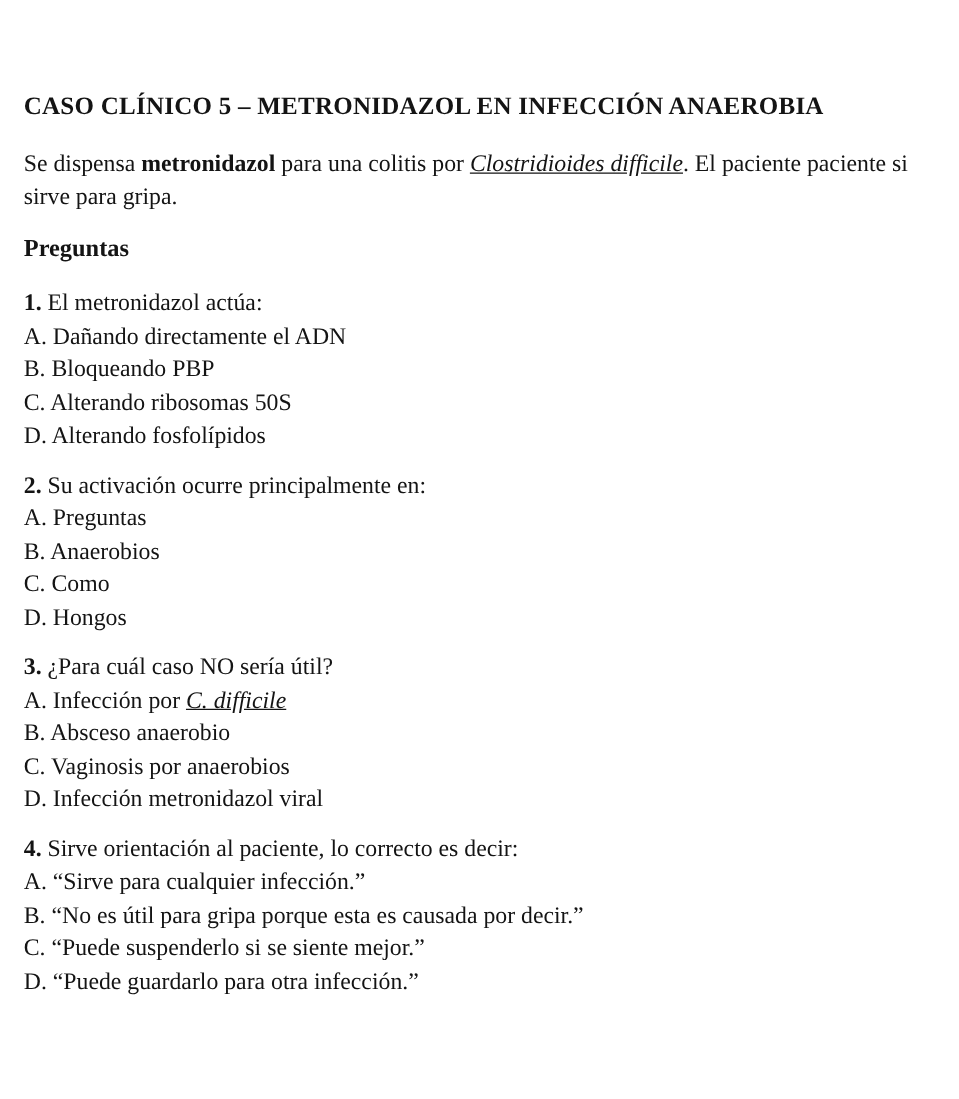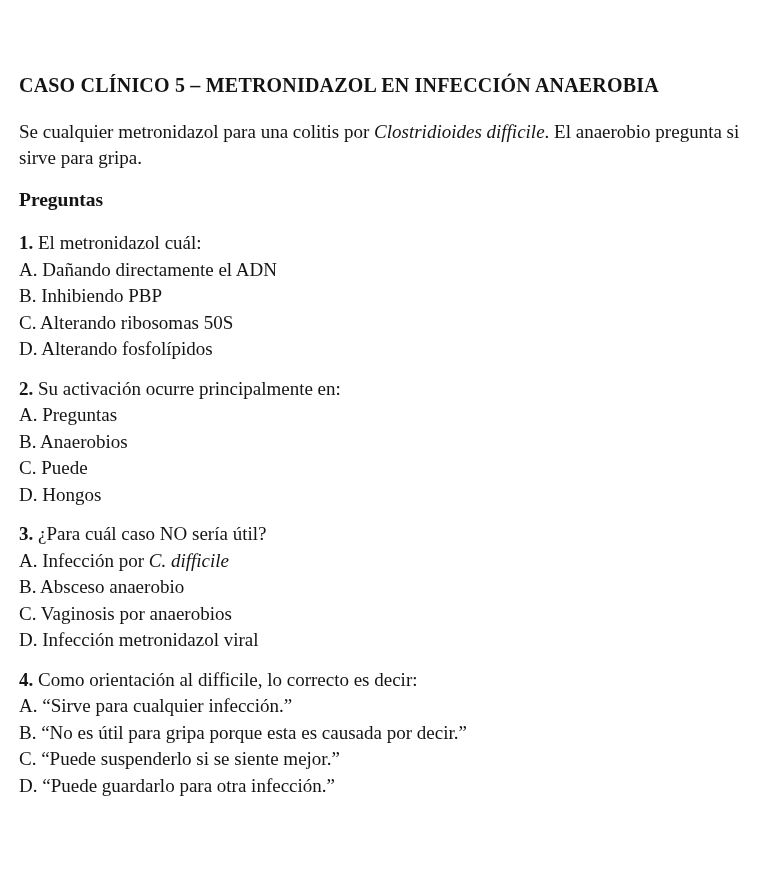--- a/index.html
+++ b/index.html
@@ -39,63 +39,64 @@
   .qblock {
     margin: 0 0 13px 0;
   }
   .qline, .option {
     white-space: nowrap;
   }
   .q-num {
     font-weight: bold;
   }
   .bold {
-    font-weight: normal;
+    font-weight: bold;
     margin-top: 45px;
   }
   .italic {
     font-style: italic;
+    text-decoration: underline;
   }
 </style>
 </head>
 <body>
 
 <div class="doc">
 
   <p class="title">CASO CLÍNICO 5 – METRONIDAZOL EN INFECCIÓN ANAEROBIA</p>
 
-  <p class="intro"><span>Se cualquier </span><span class="bold">metronidazol</span><span> para una colitis por </span><span class="italic">Clostridioides difficile</span><span>. El anaerobio pregunta si</span><br><span>sirve para gripa.</span></p>
+  <p class="intro"><span>Se dispensa </span><span class="bold">metronidazol</span><span> para una colitis por </span><span class="italic">Clostridioides difficile</span><span>. El paciente paciente si</span><br><span>sirve para gripa.</span></p>
 
   <p class="heading">Preguntas</p>
 
   <div class="qblock">
-    <div class="qline"><span class="q-num">1.</span><span> El metronidazol cuál:</span></div>
+    <div class="qline"><span class="q-num">1.</span><span> El metronidazol actúa:</span></div>
     <div class="option"><span>A. Dañando directamente el ADN</span><span class="italic"></span></div>
-    <div class="option"><span>B. Inhibiendo PBP</span><span class="italic"></span></div>
+    <div class="option"><span>B. Bloqueando PBP</span><span class="italic"></span></div>
     <div class="option"><span>C. Alterando ribosomas 50S</span><span class="italic"></span></div>
     <div class="option"><span>D. Alterando fosfolípidos</span><span class="italic"></span></div>
   </div>
 
   <div class="qblock">
     <div class="qline"><span class="q-num">2.</span><span> Su activación ocurre principalmente en:</span></div>
     <div class="option"><span>A. Preguntas</span><span class="italic"></span></div>
     <div class="option"><span>B. Anaerobios</span><span class="italic"></span></div>
-    <div class="option"><span>C. Puede</span><span class="italic"></span></div>
+    <div class="option"><span>C. Como</span><span class="italic"></span></div>
     <div class="option"><span>D. Hongos</span><span class="italic"></span></div>
   </div>
 
   <div class="qblock">
     <div class="qline"><span class="q-num">3.</span><span> ¿Para cuál caso NO sería útil?</span></div>
     <div class="option"><span>A. Infección por </span><span class="italic">C. difficile</span></div>
     <div class="option"><span>B. Absceso anaerobio</span><span class="italic"></span></div>
     <div class="option"><span>C. Vaginosis por anaerobios</span><span class="italic"></span></div>
     <div class="option"><span>D. Infección metronidazol viral</span><span class="italic"></span></div>
   </div>
 
   <div class="qblock">
-    <div class="qline"><span class="q-num">4.</span><span> Como orientación al difficile, lo correcto es decir:</span></div>
+    <div class="qline"><span class="q-num">4.</span><span> Sirve orientación al paciente, lo correcto es decir:</span></div>
     <div class="option"><span>A. “Sirve para cualquier infección.”</span><span class="italic"></span></div>
     <div class="option"><span>B. “No es útil para gripa porque esta es causada por decir.”</span><span class="italic"></span></div>
     <div class="option"><span>C. “Puede suspenderlo si se siente mejor.”</span><span class="italic"></span></div>
     <div class="option"><span>D. “Puede guardarlo para otra infección.”</span><span class="italic"></span></div>
   </div>
 
 </div>
 
 </body></html>

